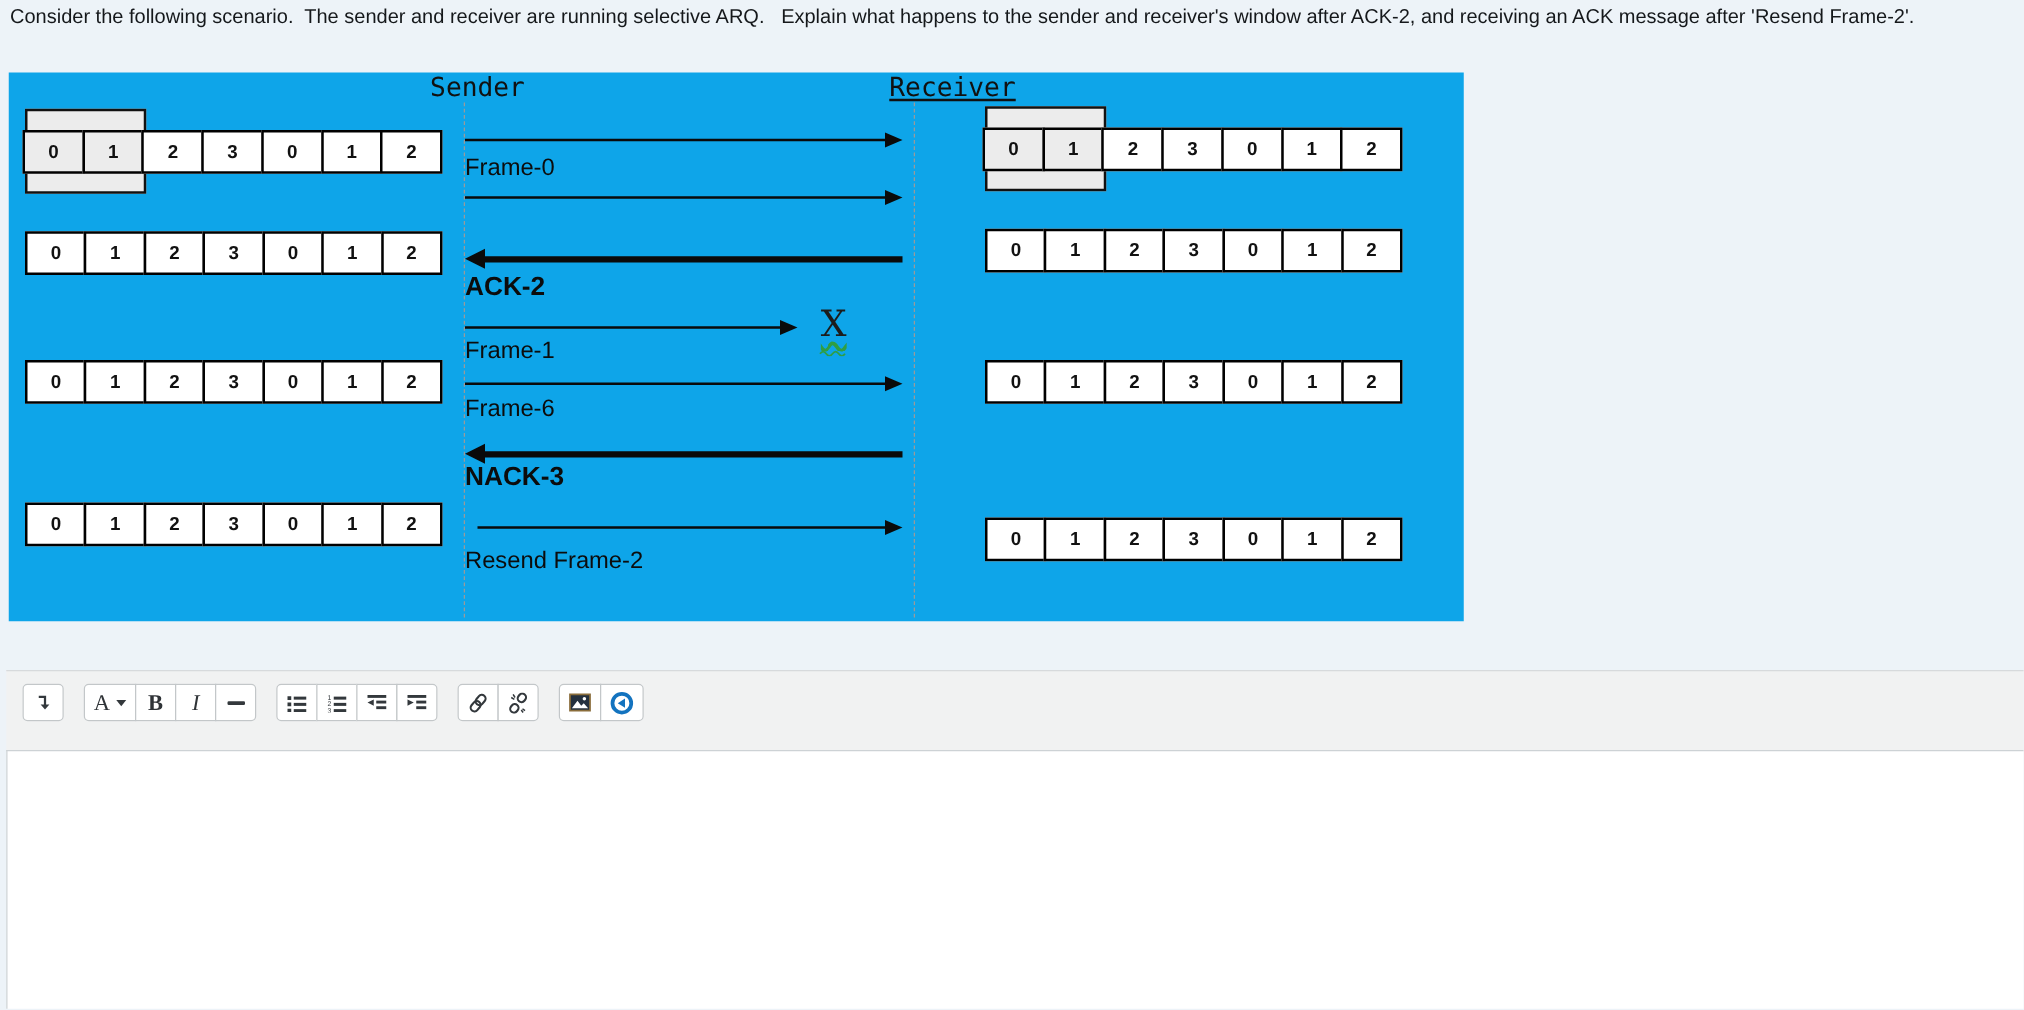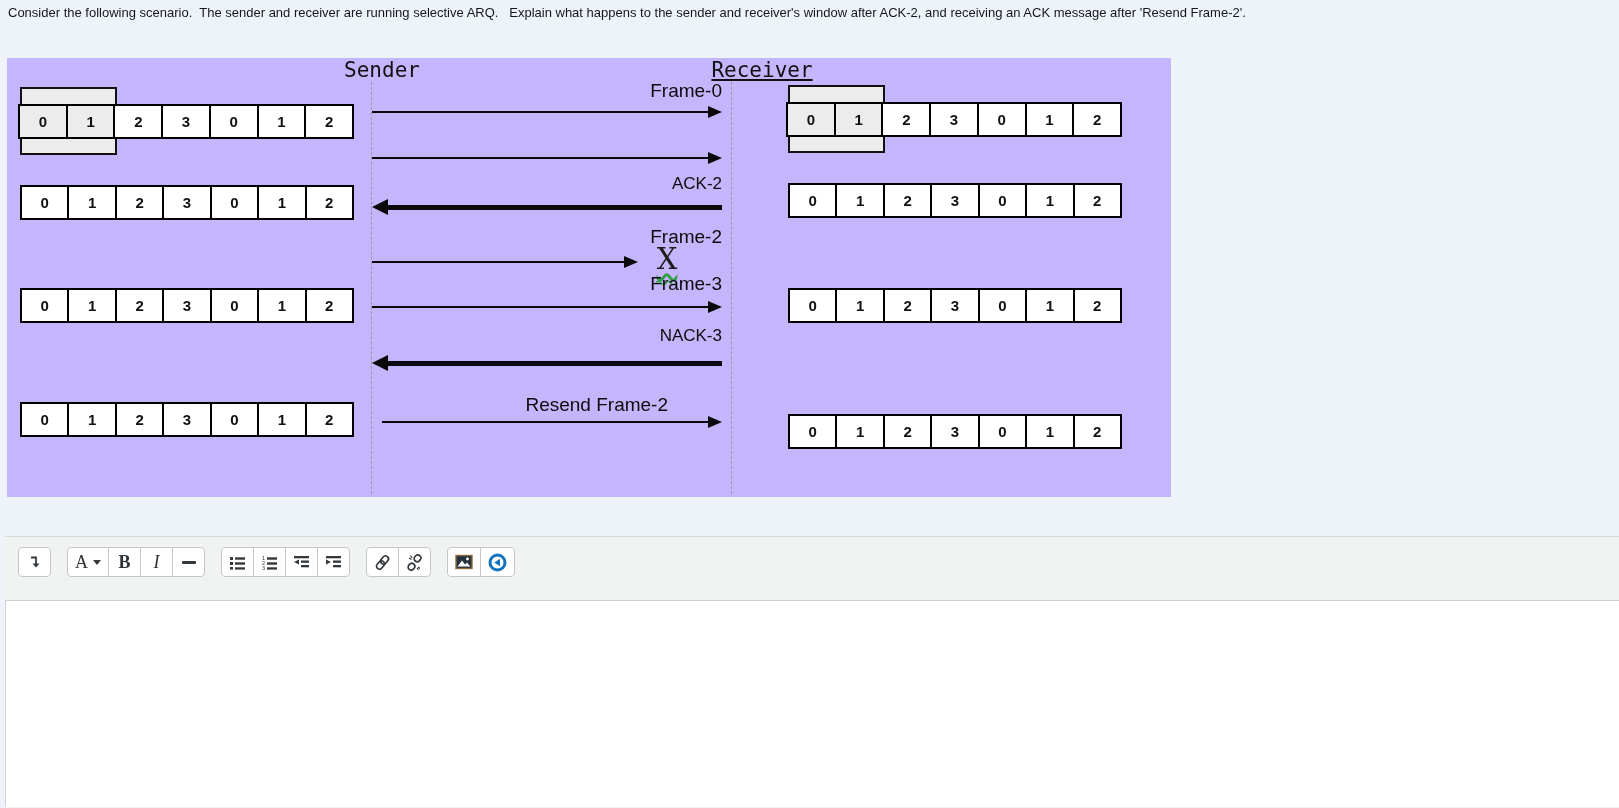--- a/index.html
+++ b/index.html
@@ -1,22 +1,22 @@
 <!DOCTYPE html>
 <html><head>
 <meta charset="utf-8">
 <style>
   * { margin:0; padding:0; box-sizing:border-box; }
   html,body { width:1619px; height:808px; overflow:hidden; }
   body { background:#edf3f8; font-family:"Liberation Sans", sans-serif; position:relative; }
 
-  .question { position:absolute; left:8px; top:5px; font-size:13px; color:#15181b; white-space:pre-wrap; }
+  .question { position:absolute; left:8px; top:5px; font-size:16px; color:#15181b; white-space:pre-wrap; }
 
   
-  .diagram-panel { position:absolute; left:7px; top:58px; width:1164px; height:439px; background:#c4b5fd; }
+  .diagram-panel { position:absolute; left:7px; top:58px; width:1164px; height:439px; background:#0ea5e9; }
 
   .actor-label { position:absolute; top:0; width:150px; text-align:center;
                  font-family:"DejaVu Sans Mono", monospace; font-size:21px; color:#111; }
   .actor-label.sender   { left:300px; }
   .actor-label.receiver { left:680px;text-decoration:underline; }
 
   .lifeline { position:absolute; top:24px; height:412px; width:0; border-left:1px dashed #9a9a9a; }
   .lifeline.s { left:364px; }
   .lifeline.r { left:724px; }
 
@@ -33,23 +33,23 @@
   .sr1 { left:13px;  top:46px;  }
   .sr2 { left:13px;  top:127px; }
   .sr3 { left:13px;  top:230px; }
   .sr4 { left:13px;  top:344px; }
   .rr1 { left:781px; top:44px;  }
   .rr2 { left:781px; top:125px; }
   .rr3 { left:781px; top:230px; }
   .rr4 { left:781px; top:356px; }
 
   
-  .msg-label { position:absolute; left:365px; width:350px; text-align:right;
-               font-size:19px; color:#0c0c0c; }
-  .msg-label.bold { font-weight:normal; font-size:17px; }
+  .msg-label { position:absolute; left:365px; width:350px; text-align:left;
+               font-size:19px; color:#0c0c0c;margin-top:44px; }
+  .msg-label.bold { font-weight:bold; font-size:21px; }
   .lbl0 { top:22px; }
   .lbl1 { top:68px; }
   .lbl2 { top:116px; }
   .lbl3 { top:168px; }
   .lbl4 { top:215px; }
   .lbl5 { top:268px; }
   .lbl6 { top:336px; padding-right:54px; }
 
   .arrow { position:absolute; left:365px; width:350px; height:0; }
   .a0 { top:54px; }  .a1 { top:100px; } .a2 { top:149px; }
@@ -190,31 +190,31 @@
       <i class="line"></i>
       <i class="head"></i>
     </div>
 
   <div class="msg-label bold lbl2">ACK-2</div>
   <div class="arrow left thick a2">
       <i class="line"></i>
       <i class="head"></i>
     </div>
 
-  <div class="msg-label lbl3">Frame-2</div>
+  <div class="msg-label lbl3">Frame-1</div>
   <div class="arrow right partial a3">
       <i class="line"></i>
       <i class="head"></i>
     </div>
   <div class="loss-x">X</div>
   <svg class="loss-squiggle" width="24" height="6" viewBox="0 0 24 6">
     <path d="M1 4 q2.5 -3.5 5 0 t5 0 t5 0 t5 0" fill="none" stroke="#2f9e44" stroke-width="1.4"></path>
   </svg>
 
-  <div class="msg-label lbl4">Frame-3</div>
+  <div class="msg-label lbl4">Frame-6</div>
   <div class="arrow right a4">
       <i class="line"></i>
       <i class="head"></i>
     </div>
 
   <div class="msg-label bold lbl5">NACK-3</div>
   <div class="arrow left thick a5">
       <i class="line"></i>
       <i class="head"></i>
     </div>

